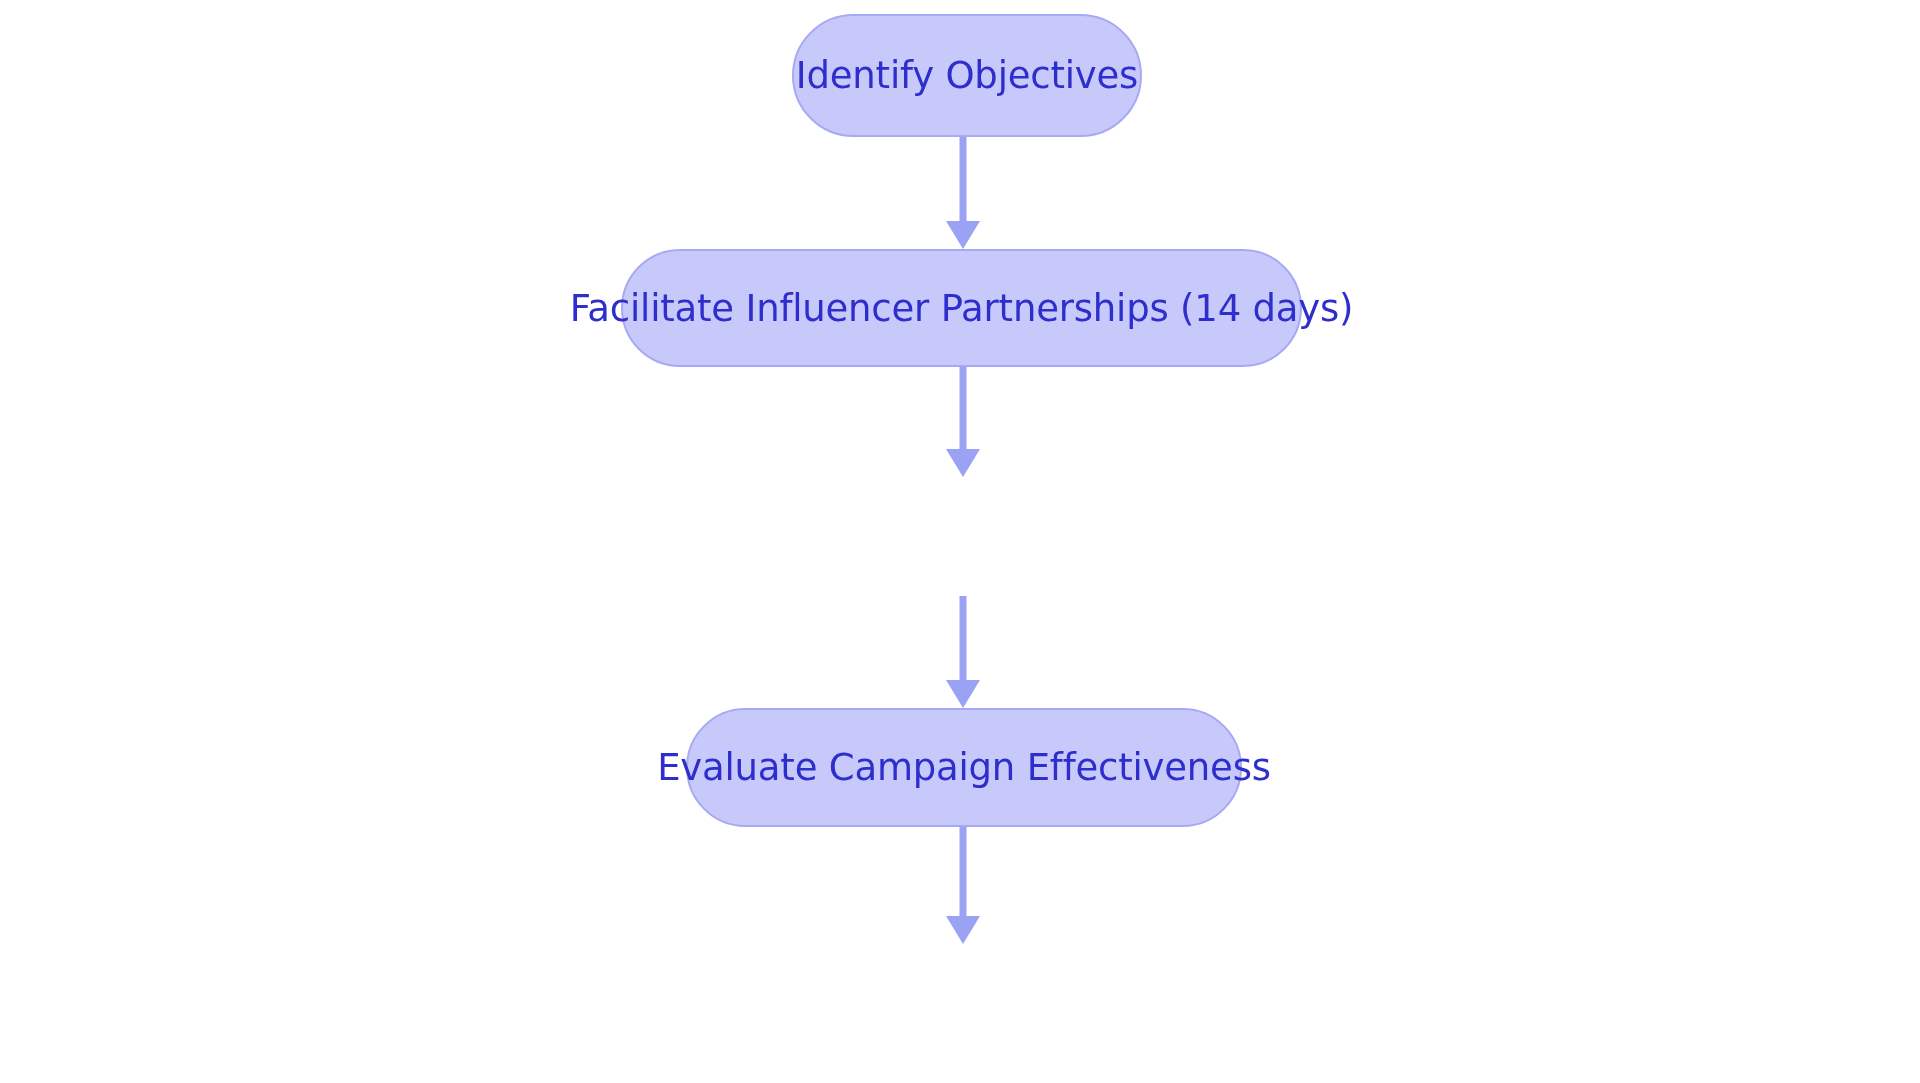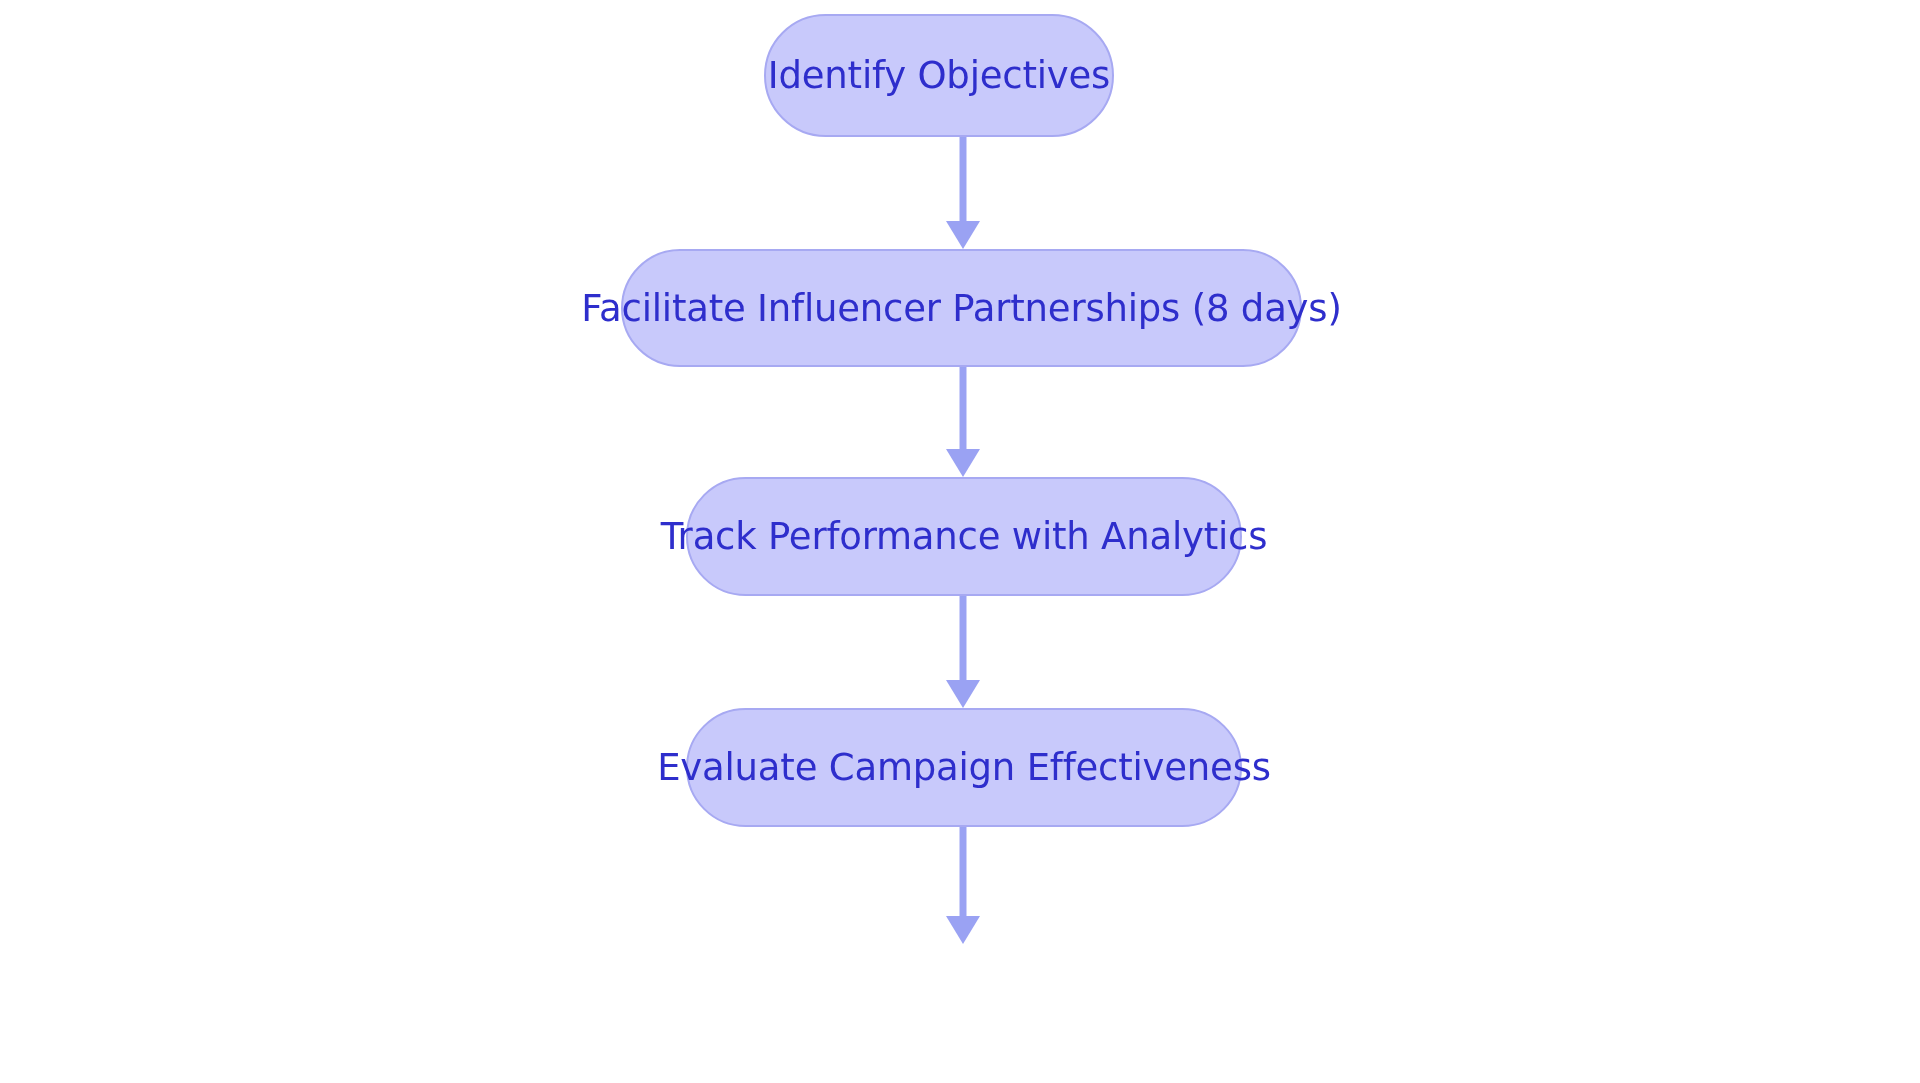--- a/index.html
+++ b/index.html
@@ -37,21 +37,21 @@
     user-select: none;
   }
 
   .node-label {
     display: block;
     line-height: 1;
   }
 
   
   .node-1 {
-    left: 764px;
+    left: 792px;
     top: 14px;
     width: 350px;
     height: 123px;
     font-size: 37px;
   }
   .node-2 {
     left: 621px;
     top: 249px;
     width: 681px;
     height: 118px;
@@ -124,25 +124,22 @@
       <line class="edge-line" x1="963" y1="827" x2="963" y2="923" style="stroke: rgb(154, 162, 243);"></line>
       <polygon class="edge-head" points="963,944 946,916 980,916" style="fill: rgb(154, 162, 243);"></polygon>
     </g>
   </svg>
 
   <div class="node node-1" style="background: rgb(200, 201, 251); border-color: rgb(167, 169, 242); color: rgb(46, 46, 204);">
     <span class="node-label">Identify Objectives</span>
   </div>
 
   <div class="node node-2" style="background: rgb(200, 201, 251); border-color: rgb(167, 169, 242); color: rgb(46, 46, 204);">
-    <span class="node-label">Facilitate Influencer Partnerships (8 days)</span>
+    <span class="node-label">Facilitate Influencer Partnerships (14 days)</span>
   </div>
 
-  <div class="node node-3" style="background: rgb(200, 201, 251); border-color: rgb(167, 169, 242); color: rgb(46, 46, 204);">
-    <span class="node-label">Track Performance with Analytics</span>
-  </div>
 
   <div class="node node-4" style="background: rgb(200, 201, 251); border-color: rgb(167, 169, 242); color: rgb(46, 46, 204); text-align: center;">
     <span class="node-label">Evaluate Campaign Effectiveness</span>
   </div>
 
 
 </div>
 
 </body></html>

